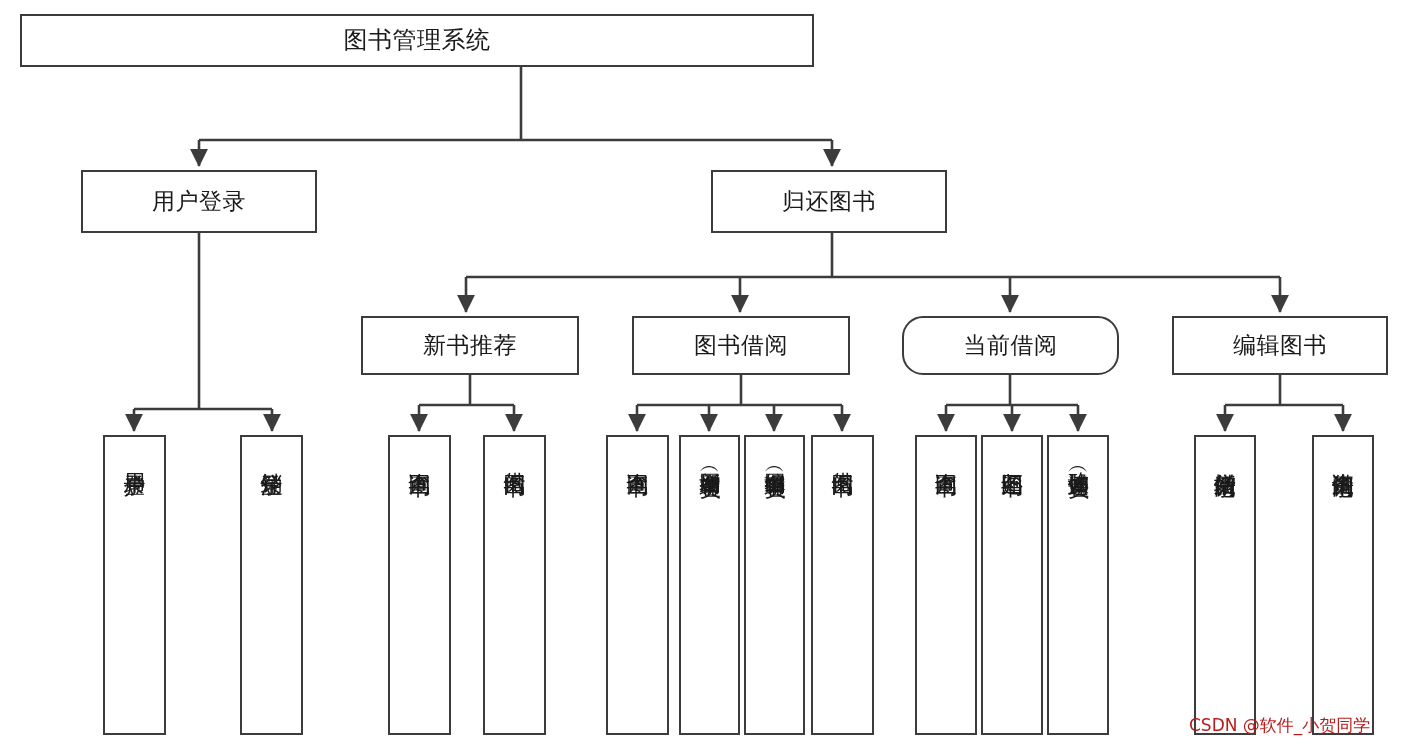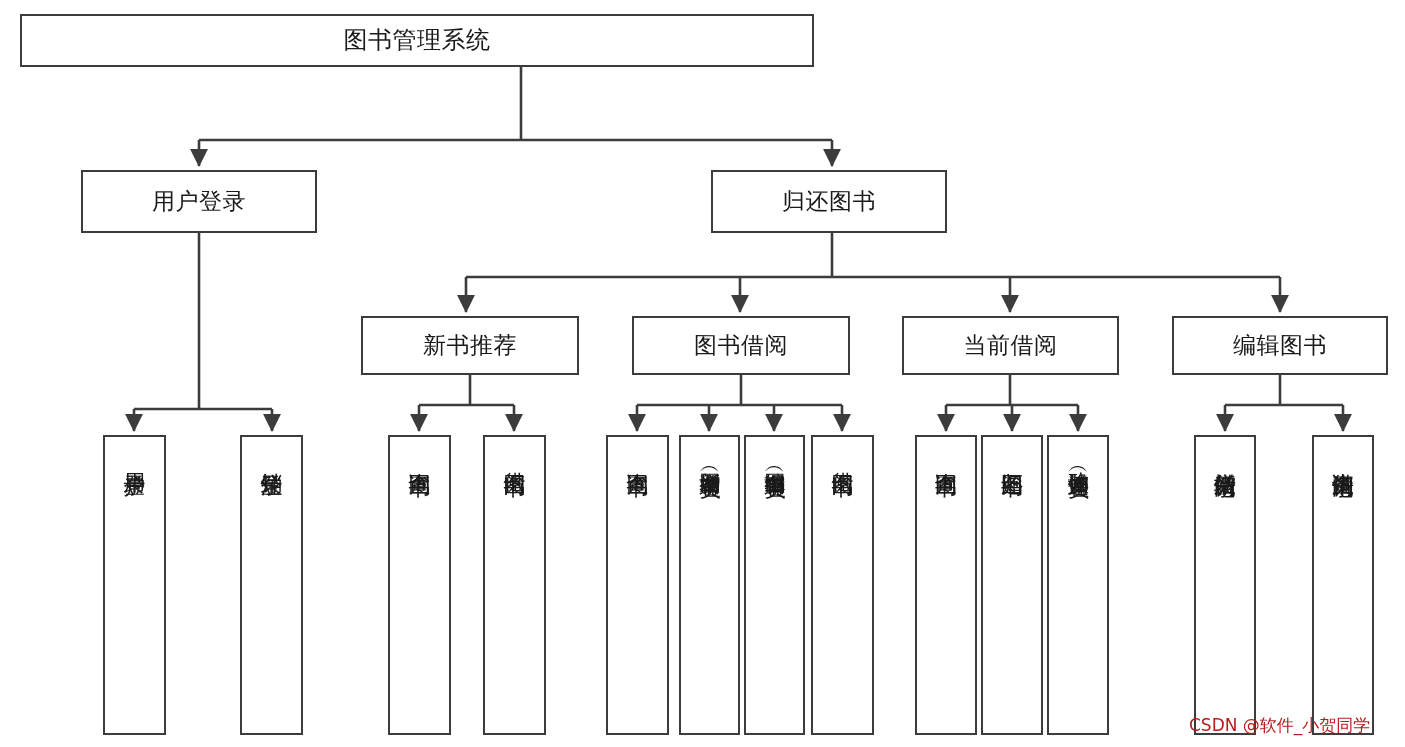--- a/index.html
+++ b/index.html
@@ -141,21 +141,21 @@
   <div class="node horiz" id="n-l2-1" style="left: 711px; top: 170px; width: 236px; height: 63px;">
     <span class="label">归还图书</span>
   </div>
 
   <div class="node horiz" id="n-l3-1" style="left: 632px; top: 316px; width: 218px; height: 59px;">
     <span class="label">图书借阅</span>
   </div>
   <div class="node horiz" id="n-l3-0" style="left: 361px; top: 316px; width: 218px; height: 59px;">
     <span class="label">新书推荐</span>
   </div>
-  <div class="node horiz" id="n-l3-2" style="left: 902px; top: 316px; width: 217px; height: 59px;">
+  <div class="node horiz" id="n-l3-2" style="left: 902px; top: 316px; width: 217px; height: 59px; border-radius: 21px;">
     <span class="label">当前借阅</span>
   </div>
   <div class="node horiz" id="n-l3-3" style="left: 1172px; top: 316px; width: 216px; height: 59px;">
     <span class="label">编辑图书</span>
   </div>
 
   <div class="node vert" id="n-leaf-0" style="left: 103px; top: 435px; width: 63px; height: 300px;">
     <span class="label">用户登录</span>
   </div>
   <div class="node vert" id="n-leaf-1" style="left: 240px; top: 435px; width: 63px; height: 300px;">

